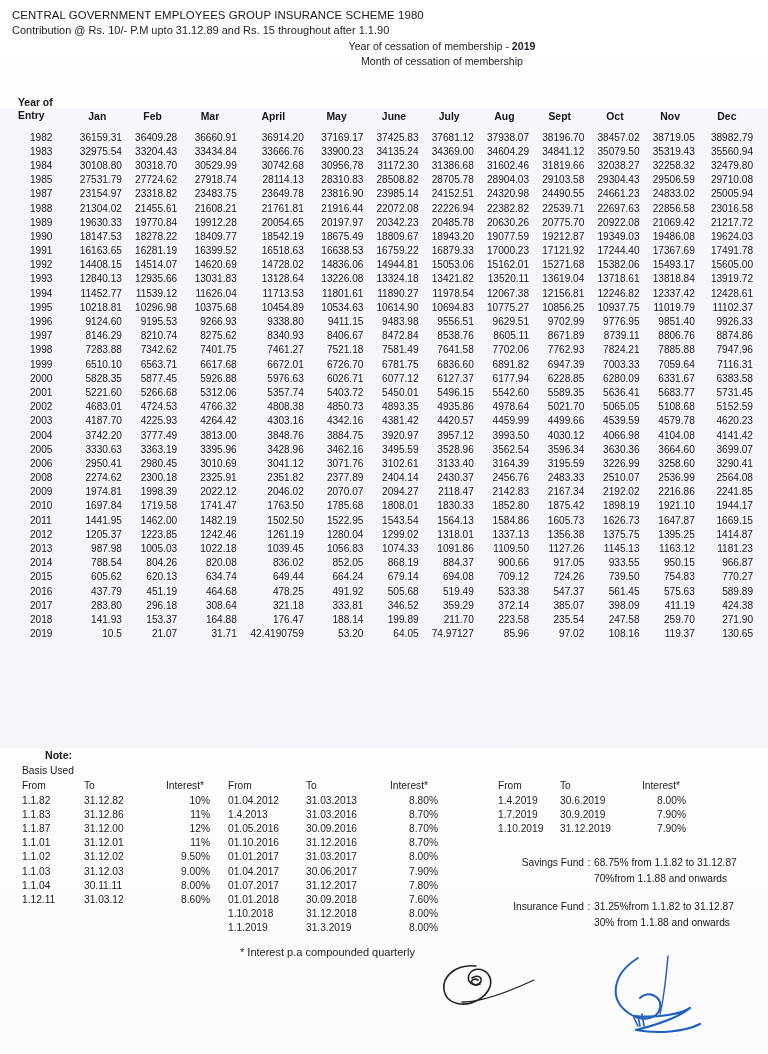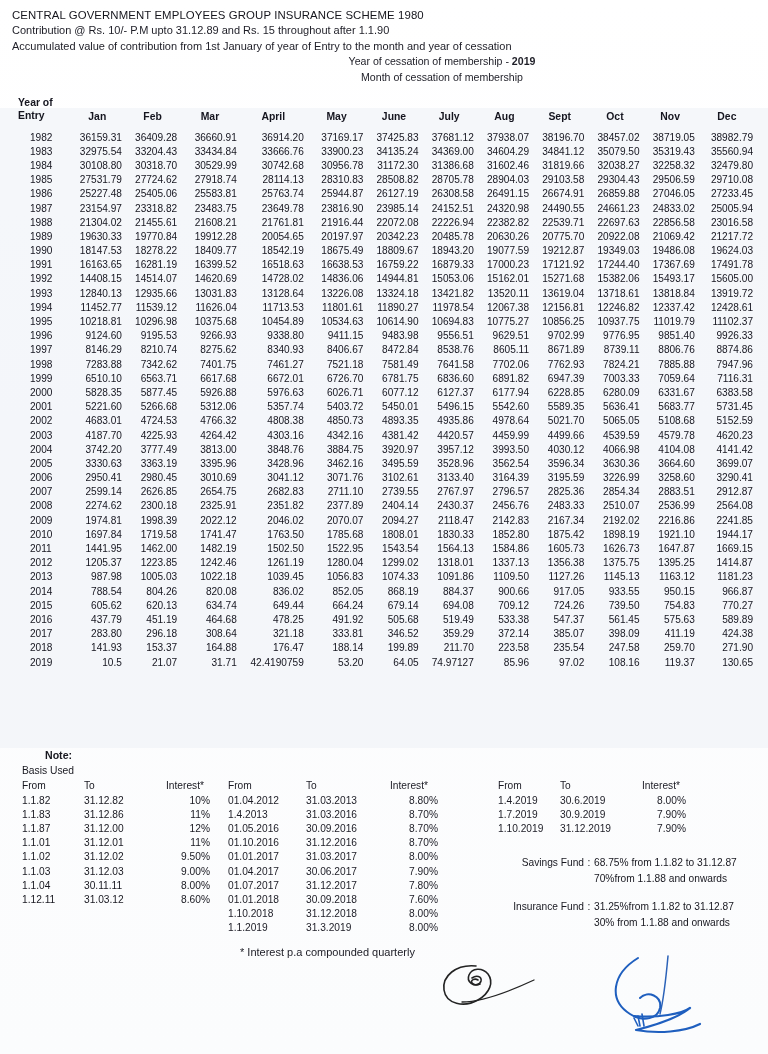--- a/index.html
+++ b/index.html
@@ -195,21 +195,20 @@
 </style>
 </head>
 <body>
 
 <div class="page">
   <div class="scan-tint"></div>
 
   <div class="header">
     <div class="doc-title">CENTRAL GOVERNMENT EMPLOYEES GROUP INSURANCE SCHEME 1980</div>
     <div class="sub-line">Contribution @ Rs. 10/- P.M upto 31.12.89 and Rs. 15 throughout after 1.1.90</div>
-    <div class="sub-line">Accumulated value of contribution from 1st January of year of Entry to the month and year of cessation</div>
     <div class="center-line"><span>Year of cessation of membership - </span><b>2019</b></div>
     <div class="center-line">Month of cessation of membership</div>
   </div>
 
   <table class="main-table">
     <thead>
       <tr>
         <th class="year-head">
           <div>Year of</div>
           <div>Entry</div>
@@ -283,35 +282,20 @@
           <td class="col-may">28310.83</td>
           <td class="col-june">28508.82</td>
           <td class="col-july">28705.78</td>
           <td class="col-aug">28904.03</td>
           <td class="col-sept">29103.58</td>
           <td class="col-oct">29304.43</td>
           <td class="col-nov">29506.59</td>
           <td class="col-dec">29710.08</td>
         </tr>
         <tr>
-          <td class="year-cell">1986</td>
-          <td class="col-jan">25227.48</td>
-          <td class="col-feb">25405.06</td>
-          <td class="col-mar">25583.81</td>
-          <td class="col-april">25763.74</td>
-          <td class="col-may">25944.87</td>
-          <td class="col-june">26127.19</td>
-          <td class="col-july">26308.58</td>
-          <td class="col-aug">26491.15</td>
-          <td class="col-sept">26674.91</td>
-          <td class="col-oct">26859.88</td>
-          <td class="col-nov">27046.05</td>
-          <td class="col-dec">27233.45</td>
-        </tr>
-        <tr>
           <td class="year-cell">1987</td>
           <td class="col-jan">23154.97</td>
           <td class="col-feb">23318.82</td>
           <td class="col-mar">23483.75</td>
           <td class="col-april">23649.78</td>
           <td class="col-may">23816.90</td>
           <td class="col-june">23985.14</td>
           <td class="col-july">24152.51</td>
           <td class="col-aug">24320.98</td>
           <td class="col-sept">24490.55</td>
@@ -596,35 +580,20 @@
           <td class="col-mar">3010.69</td>
           <td class="col-april">3041.12</td>
           <td class="col-may">3071.76</td>
           <td class="col-june">3102.61</td>
           <td class="col-july">3133.40</td>
           <td class="col-aug">3164.39</td>
           <td class="col-sept">3195.59</td>
           <td class="col-oct">3226.99</td>
           <td class="col-nov">3258.60</td>
           <td class="col-dec">3290.41</td>
-        </tr>
-        <tr>
-          <td class="year-cell">2007</td>
-          <td class="col-jan">2599.14</td>
-          <td class="col-feb">2626.85</td>
-          <td class="col-mar">2654.75</td>
-          <td class="col-april">2682.83</td>
-          <td class="col-may">2711.10</td>
-          <td class="col-june">2739.55</td>
-          <td class="col-july">2767.97</td>
-          <td class="col-aug">2796.57</td>
-          <td class="col-sept">2825.36</td>
-          <td class="col-oct">2854.34</td>
-          <td class="col-nov">2883.51</td>
-          <td class="col-dec">2912.87</td>
         </tr>
         <tr>
           <td class="year-cell">2008</td>
           <td class="col-jan">2274.62</td>
           <td class="col-feb">2300.18</td>
           <td class="col-mar">2325.91</td>
           <td class="col-april">2351.82</td>
           <td class="col-may">2377.89</td>
           <td class="col-june">2404.14</td>
           <td class="col-july">2430.37</td>

